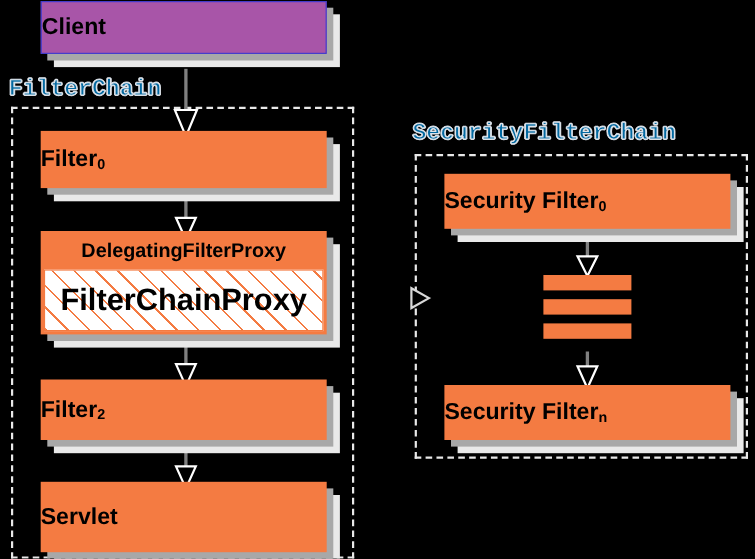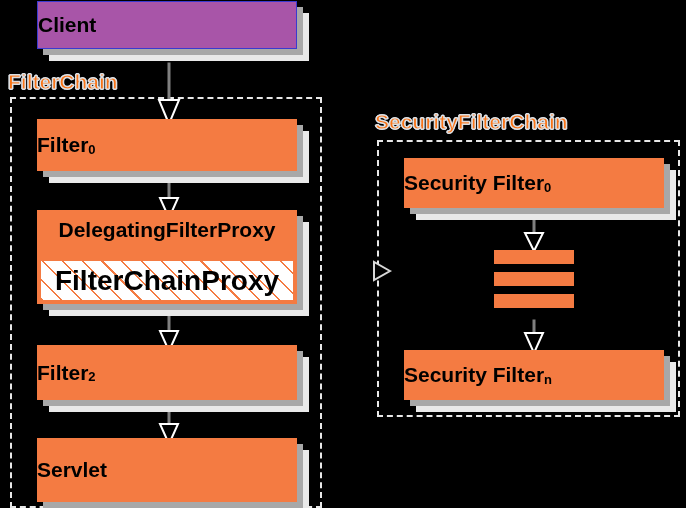--- a/index.html
+++ b/index.html
@@ -20,27 +20,28 @@
   .group-box {
     position: absolute;
     border: 2px dashed #e8e8e8;
     box-sizing: border-box;
     background: transparent;
   }
   .group-label {
     position: absolute;
     font-size: 21px;
     font-weight: bold;
-    color: #f97316;
+    color: #0369a1;
     -webkit-text-stroke: 1px #dfe4ea;
     text-shadow:
        1px 0 0 #cfd6de, -1px 0 0 #cfd6de,
        0 1px 0 #cfd6de, 0 -1px 0 #cfd6de;
     white-space: nowrap;
     letter-spacing: 0px;
+    font-family: Liberation Mono, monospace;
   }
 
   
   .node {
     position: absolute;
     box-sizing: border-box;
   }
   .node .shadow2 {
     position: absolute;
     left: 12px; top: 12px;
@@ -84,22 +85,22 @@
 
   
   .node.compound .face {
     flex-direction: column;
     justify-content: flex-start;
     padding: 3px;
   }
   .node.compound .title {
     width: 100%;
     text-align: center;
-    padding: 5px 0 18px 0;
-    font-size: 21px;
+    padding: 5px 0 6px 0;
+    font-size: 18px;
     font-weight: bold;
     color: #000;
   }
   .inner-hatch {
     width: 100%;
     flex: 1;
     box-sizing: border-box;
     border: 1px solid #f47b42;
     background-color: #ffffff;
     background-image: repeating-linear-gradient(

